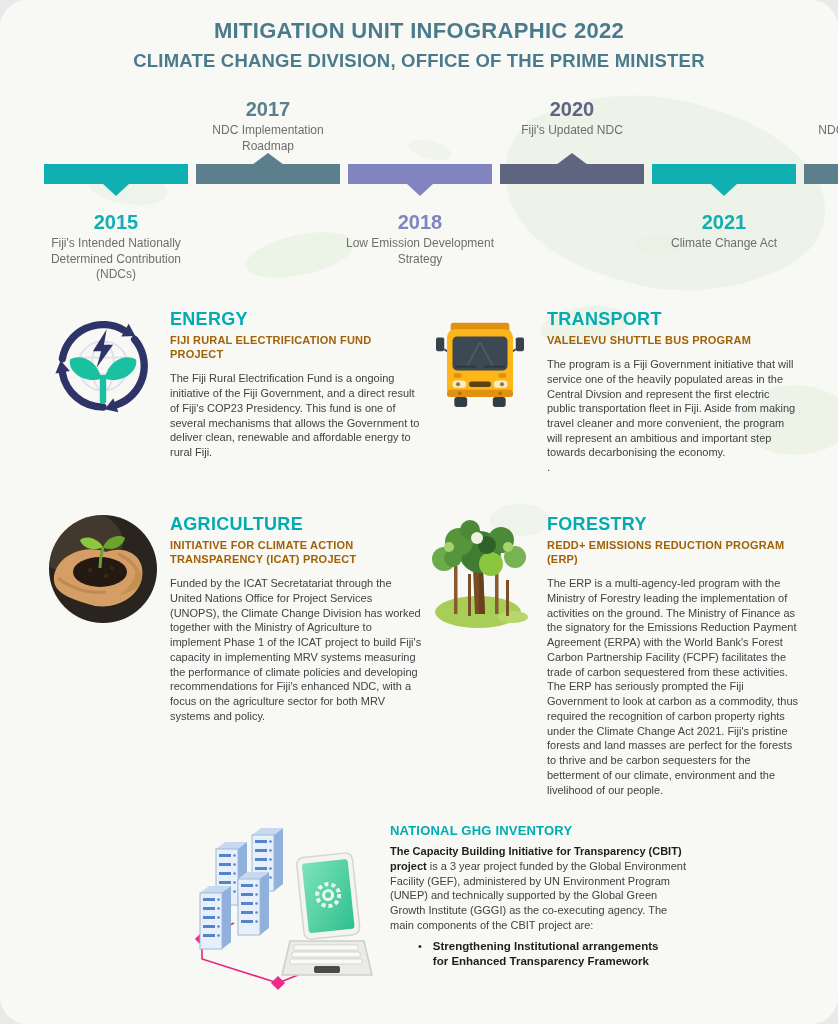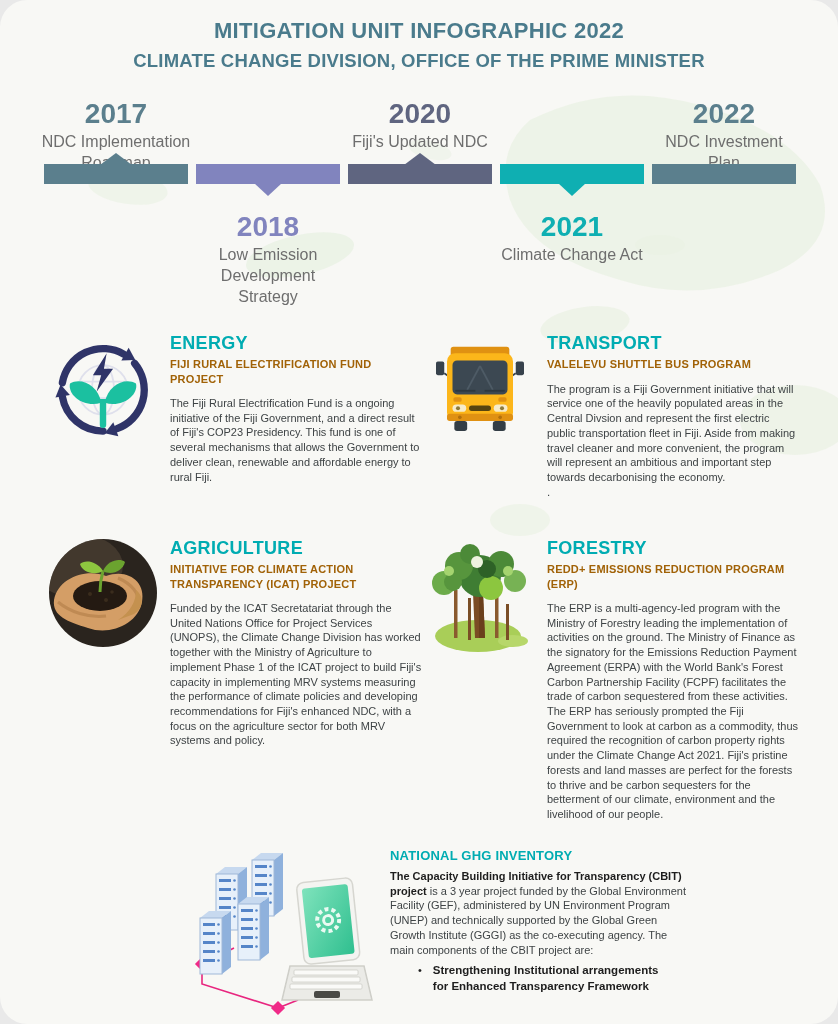--- a/index.html
+++ b/index.html
@@ -10,22 +10,22 @@
   
   .header { position:relative; text-align:center; padding-top:18px; }
   .title { font-size:22px; font-weight:bold; color:#4a7b8c; letter-spacing:.3px; }
   .subtitle { font-size:18.5px; font-weight:bold; color:#4a7b8c; margin-top:6px; letter-spacing:.2px; }
 
   
   .timeline { position:relative; width:758px; margin:26px auto 0; display:grid; grid-template-columns:repeat(6,1fr); }
   .tl-col { position:relative; }
   .tl-top { height:66px; text-align:center; }
   .tl-bottom { padding-top:27px; text-align:center; }
-  .tl-year { font-size:28px; font-weight:bold; color:var(--seg); }
-  .tl-desc { font-size:16px; color:#6e6e6e; line-height:1.3; width:152px; margin:2px auto 0; }
+  .tl-year { font-size:20px; font-weight:bold; color:var(--seg); }
+  .tl-desc { font-size:12px; color:#6e6e6e; line-height:1.3; width:152px; margin:2px auto 0; }
   .tl-seg { position:relative; height:20px; margin:0 4px; background:var(--seg); }
   .arr { position:absolute; left:50%; transform:translateX(-50%); width:0; height:0; }
   .arr.down { top:100%; margin-top:-1px; border-left:14px solid transparent; border-right:14px solid transparent; border-top:13px solid var(--seg); }
   .arr.up { bottom:100%; margin-bottom:-1px; border-left:16px solid transparent; border-right:16px solid transparent; border-bottom:12px solid var(--seg); }
 
   
   .rows { position:relative; padding-left:48px; }
   .grid { display:grid; grid-template-columns:377px 380px; }
   .row1 { margin-top:26px; }
   .row2 { margin-top:38px; }
@@ -66,20 +66,30 @@
     </g>
   </svg>
 
   <div class="header">
     <div class="title">MITIGATION UNIT INFOGRAPHIC 2022</div>
     <div class="subtitle">CLIMATE CHANGE DIVISION, OFFICE OF THE PRIME MINISTER</div>
   </div>
 
   <div class="timeline">
 
+    <div class="tl-col" style="--seg: #0fafb2;">
+      <div class="tl-top"></div>
+      <div class="tl-seg">
+          <div class="arr down"></div>
+        </div>
+      <div class="tl-bottom">
+        <div class="tl-year">2015</div>
+        <div class="tl-desc">Fiji's Intended Nationally Determined Contribution (NDCs)</div>
+      </div>
+    </div>
 
     <div class="tl-col" style="--seg: #5b7f8d;">
       <div class="tl-top">
         <div class="tl-year">2017</div>
         <div class="tl-desc">NDC Implementation Roadmap</div>
       </div>
       <div class="tl-seg">
           <div class="arr up"></div>
         </div>
       <div class="tl-bottom"></div>

